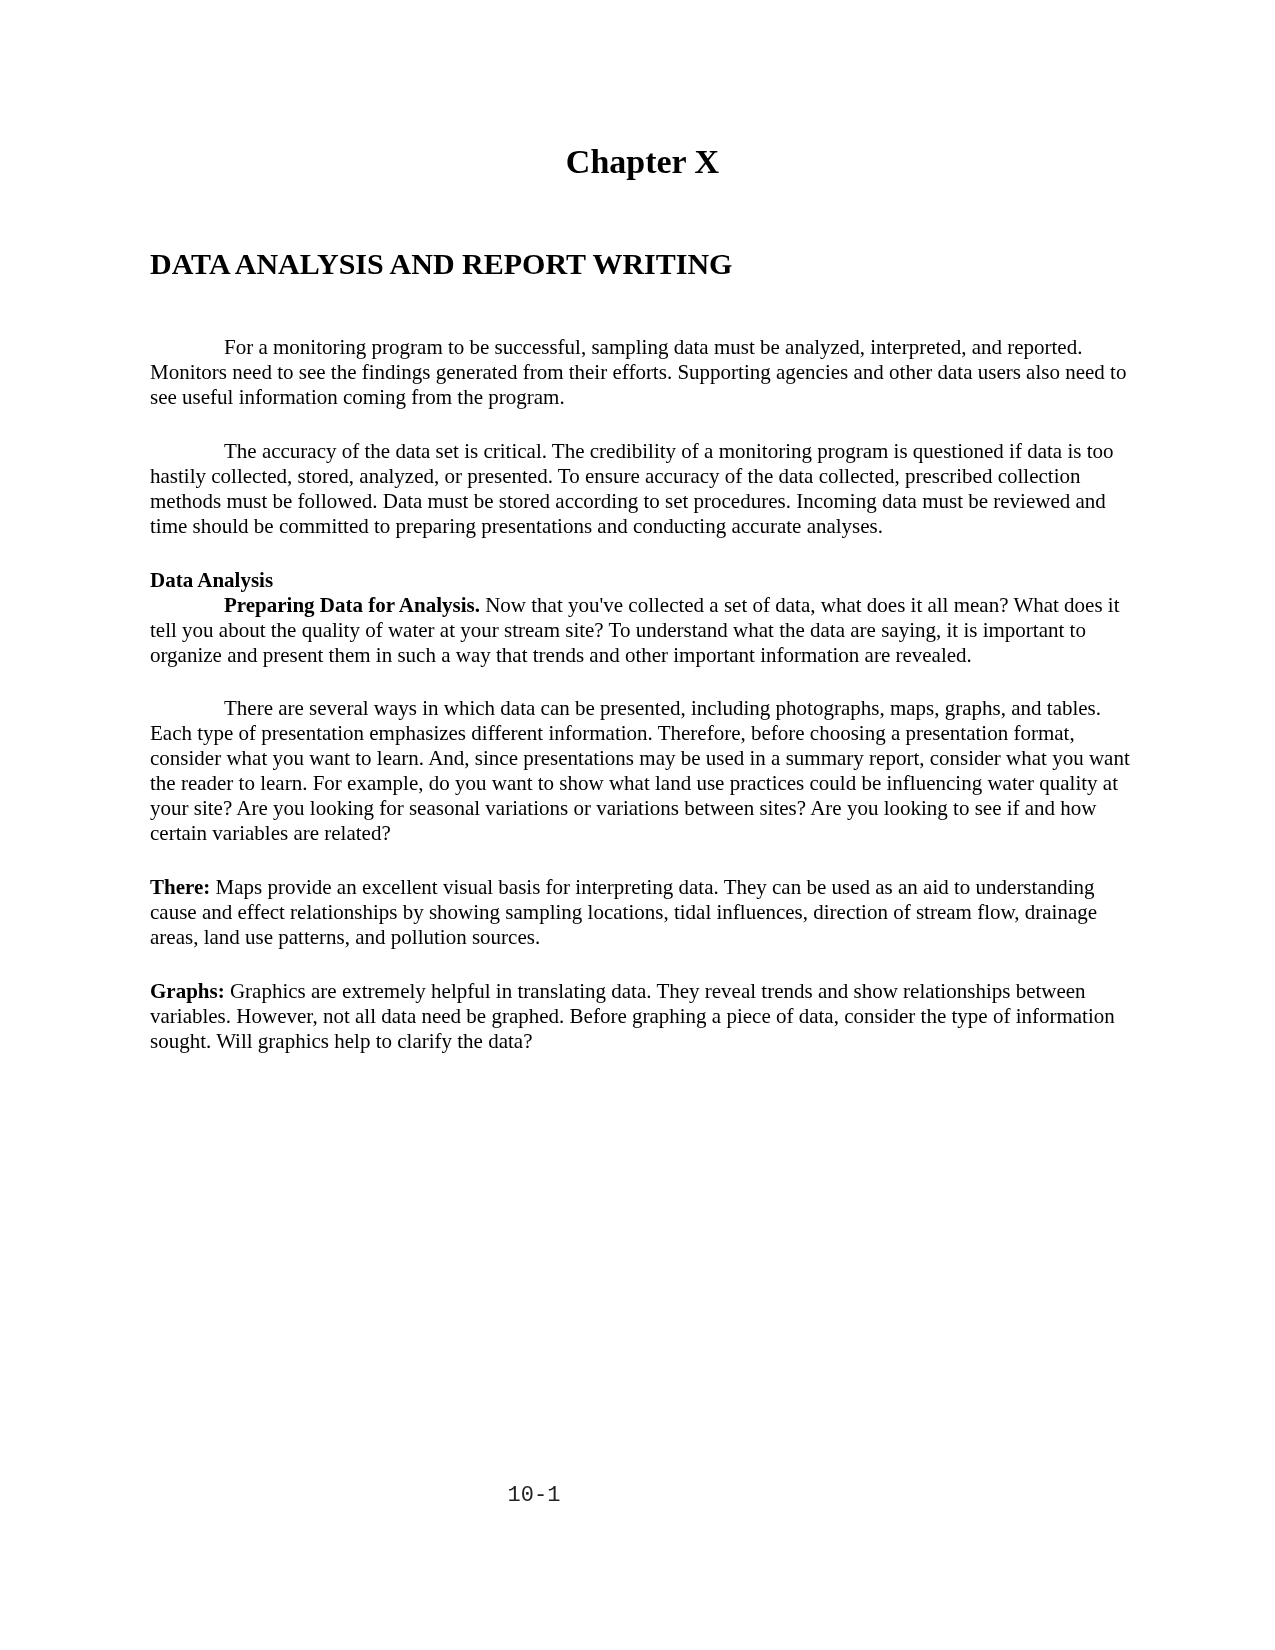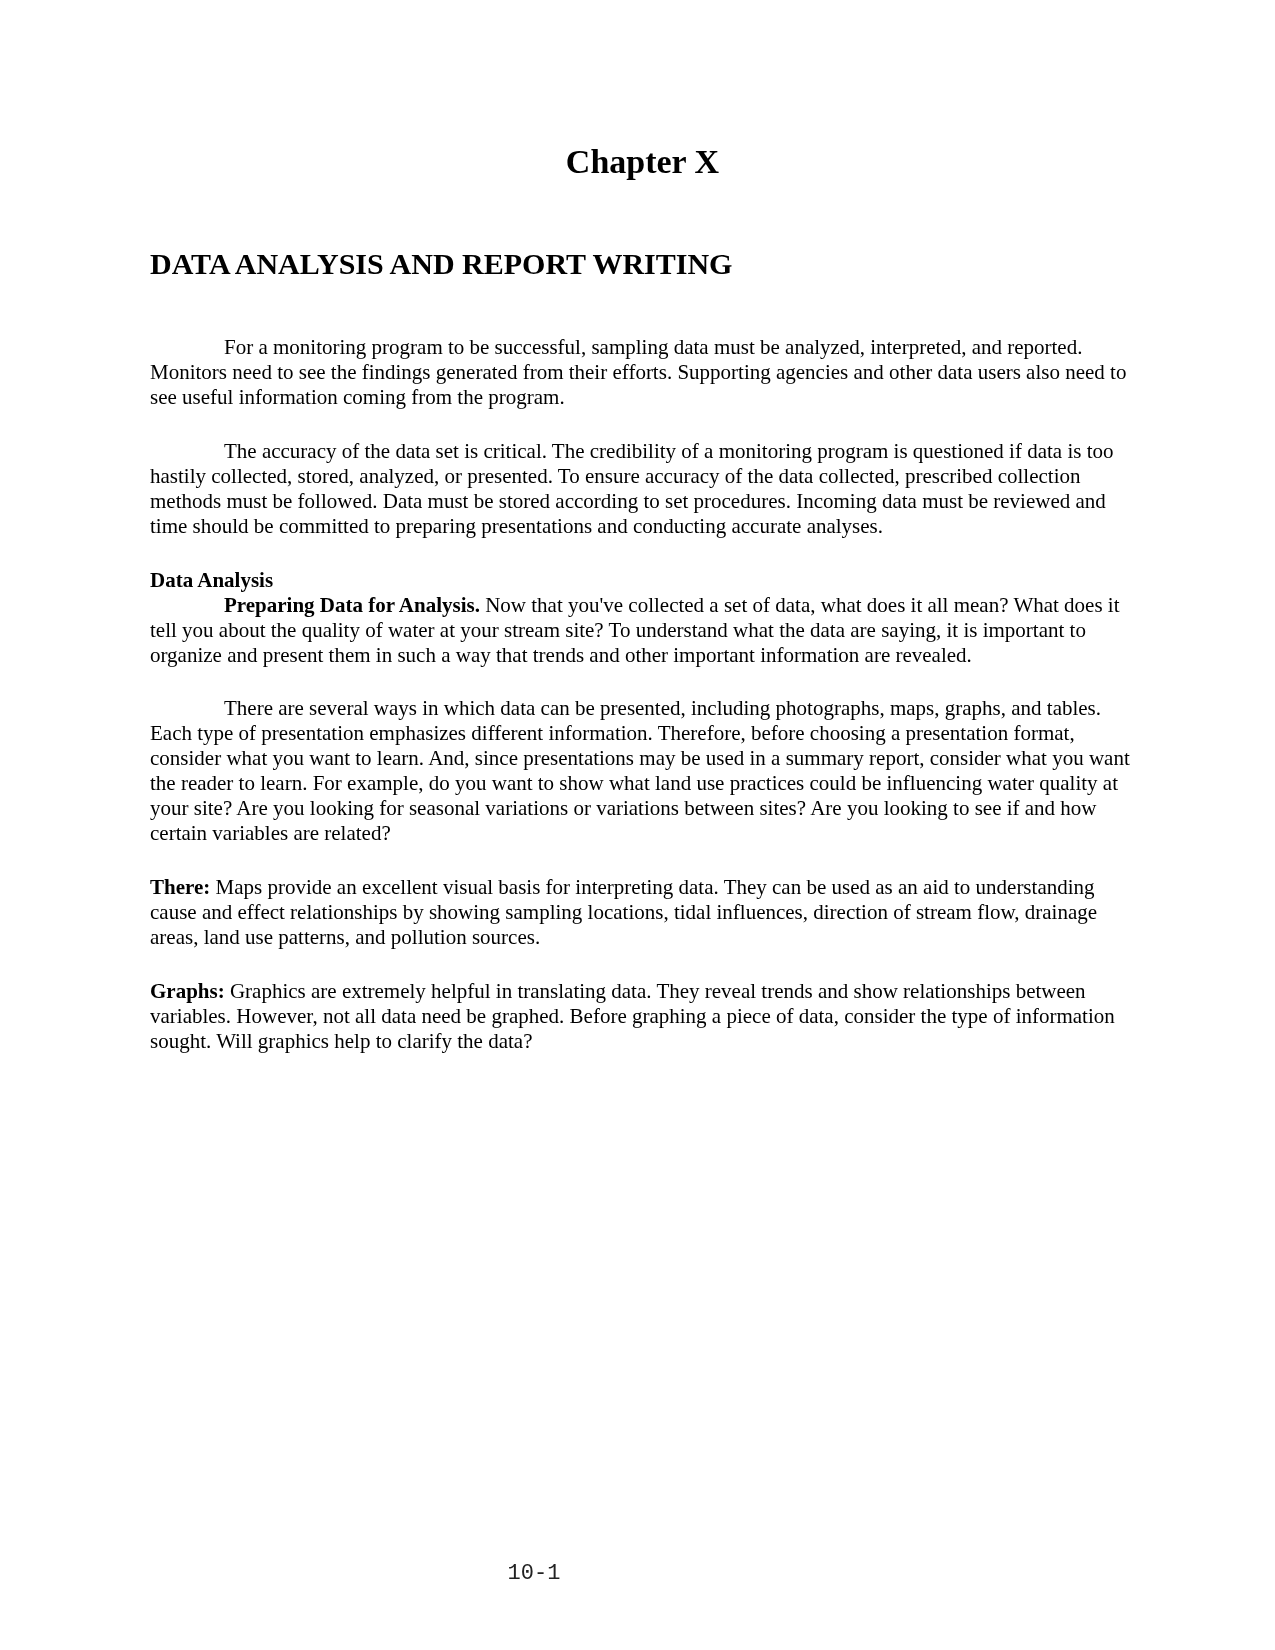--- a/index.html
+++ b/index.html
@@ -9,21 +9,21 @@
   .chapter { position: absolute; top: 143px; left: 0; width: 985px; text-align: center;
              font-weight: bold; font-size: 34px; }
   .title { position: absolute; top: 247px; left: 0; width: 985px; 
            font-weight: bold; font-size: 30px; }
   .body { position: absolute; top: 335px; left: 0; width: 985px; font-size: 21px;
           line-height: 25px; }
   p { margin: 0 0 28.8px 0; }
   .indent { text-indent: 74px; }
   .heading { font-weight: bold; margin: 0; }
   .lead { font-weight: bold; }
-  .pagenum { position: absolute; top: 1561px; left: 0; width: 1068px; text-align: center;
+  .pagenum { position: absolute; top: 1483px; left: 0; width: 1068px; text-align: center;
              font-family: "Liberation Mono", monospace; font-size: 22px; color: #222; }
 </style>
 </head>
 <body>
 
 <div class="page">
   <div class="chapter">Chapter X</div>
   <div class="title">DATA ANALYSIS AND REPORT WRITING</div>
 
   <div class="body">

